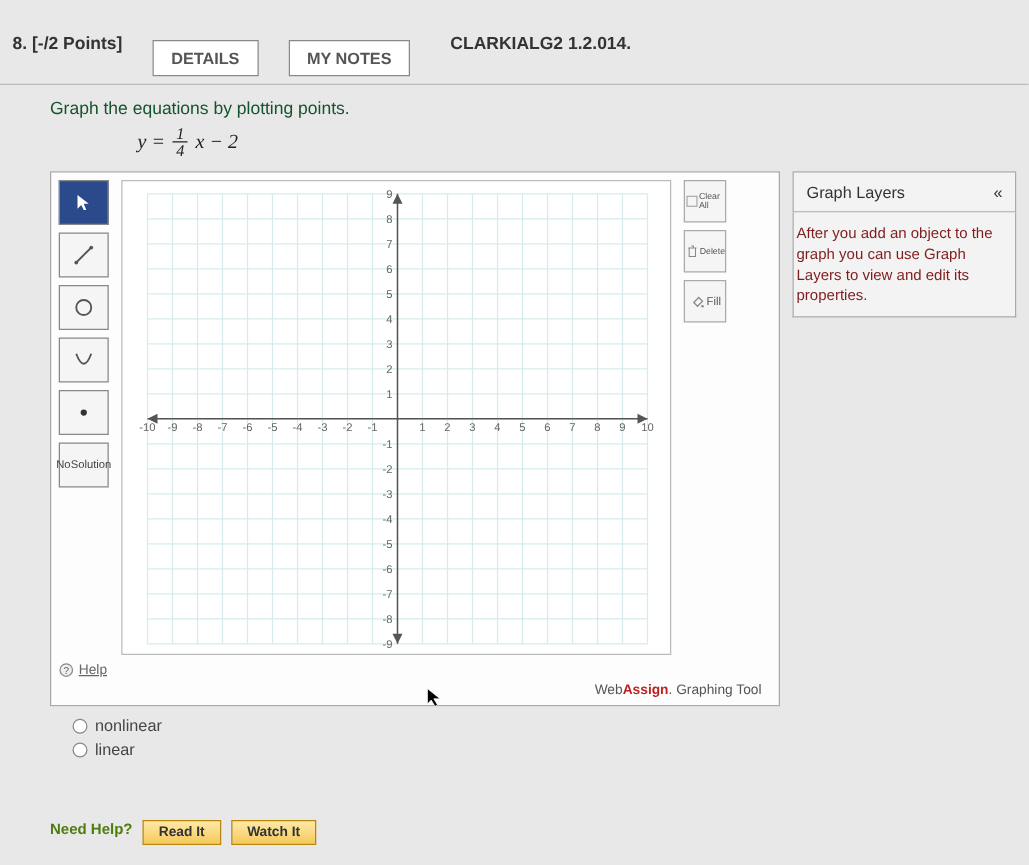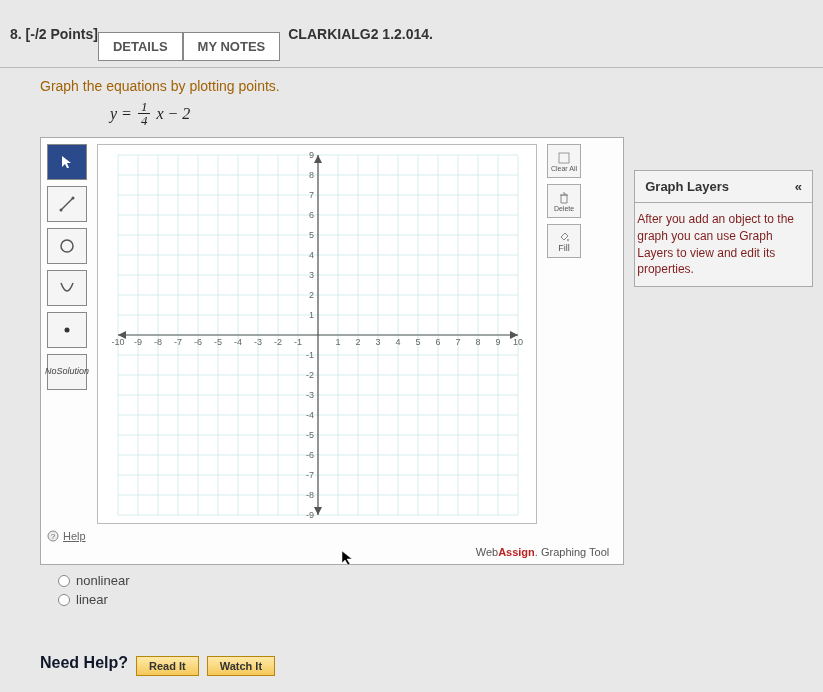--- a/index.html
+++ b/index.html
@@ -1,60 +1,60 @@
 <!DOCTYPE html>
 <html><head>
 <meta charset="utf-8">
 <style>
 * { box-sizing: border-box; margin: 0; padding: 0; }
 body { font-family: Arial, Helvetica, sans-serif; background: #e8e8e8; width: 823px; height: 692px; overflow: hidden; font-size: 13px; color: #333; }
 
-.header { display: flex; align-items: center; gap: 0; padding: 6px 10px; border-bottom: 1px solid #bbb; }
+.header { display: flex; align-items: center; gap: 24px; padding: 6px 10px; border-bottom: 1px solid #bbb; }
 .qnum { font-weight: bold; font-size: 14px; }
 .hbtn { border: 1px solid #888; background: #fff; padding: 6px 14px; font-size: 13px; font-weight: bold; color: #555; cursor: pointer; margin-top: 26px; }
 .ref { font-weight: bold; margin-left: 8px; font-size: 14px; }
 
 .content { padding: 10px 10px 0 40px; }
-.instr { font-size: 14px; color: #a16207; margin-bottom: 4px; }
+.instr { font-size: 14px; color: #14532d; margin-bottom: 4px; }
 .eqn { font-family: 'Times New Roman', serif; font-style: italic; font-size: 16px; margin: 6px 0 10px 70px; display: flex; align-items: center; gap: 4px; color: #222; }
 .frac { display: inline-flex; flex-direction: column; align-items: center; font-size: 13px; line-height: 1; margin: 0 2px; }
 .frac .n { border-bottom: 1px solid #222; padding: 0 3px; }
 .frac .d { padding: 0 3px; }
 
 .graphwrap { display: flex; gap: 10px; }
 .graphtool { border: 1px solid #aaa; background: #fdfdfd; width: 620px; padding: 6px; position: relative; }
 .gt-inner { display: flex; gap: 6px; }
 .toolbar { display: flex; flex-direction: column; gap: 6px; width: 44px; }
 .tb-btn { width: 40px; height: 36px; border: 1px solid #888; background: #f5f5f5; display: flex; align-items: center; justify-content: center; font-size: 11px; cursor: pointer; color: #444; }
 .tb-btn.sel { background: #2b4a8c; color: #fff; }
-.tb-no { font-size: 9px; text-align: center; line-height: 1.1; font-style: italic; }
+.tb-no { font-size: 9px; text-align: center; line-height: 1.1; }
 
 .canvas { position: relative; width: 440px; height: 380px; border: 1px solid #bbb; background: #fff; }
 .grid line { stroke: #d6ecec; stroke-width: 1; }
 .axis line { stroke: #555; stroke-width: 1.2; }
 .ticklabel { font-size: 9px; fill: #666; }
 
 .rtools { display: flex; flex-direction: column; gap: 6px; width: 36px; margin-left: 4px; }
-.rt-btn { width: 34px; height: 34px; border: 1px solid #aaa; background: #f5f5f5; display: flex; flex-direction: column; align-items: center; justify-content: center; font-size: 9px; color: #555; cursor: pointer; }
+.rt-btn { width: 34px; height: 34px; border: 1px solid #aaa; background: #f5f5f5; display: flex; flex-direction: row; align-items: center; justify-content: center; font-size: 9px; color: #555; cursor: pointer; }
 
 .helpc { margin-top: 6px; display: flex; align-items: center; gap: 4px; color: #666; font-size: 11px; }
 .brand { text-align: right; font-size: 11px; margin-top: 4px; padding-right: 8px; color: #555; }
 .brand b { color: #b22; }
 
 .layers { width: 190px; }
-.layer-head { border: 1px solid #aaa; background: #f3f3f3; padding: 8px 10px; font-weight: bold; font-size: 13px; display: flex; justify-content: space-between; align-items: center; margin-top: 33px; }
+.layer-head { border: 1px solid #aaa; background: #f3f3f3; padding: 8px 10px; font-weight: normal; font-size: 13px; display: flex; justify-content: space-between; align-items: center; }
 .layer-body { border: 1px solid #aaa; border-top: none; background: #f3f3f3; padding: 8px 2px; font-size: 12px; color: #7f1d1d; line-height: 1.4; }
 
 .identify { margin-top: 18px; font-size: 14px; color: #444; }
 .opts { margin: 8px 0 0 18px; }
 .opt { display: flex; align-items: center; gap: 6px; margin: 4px 0; font-size: 13px; color: #444; }
 .radio { width: 12px; height: 12px; border: 1px solid #888; border-radius: 50%; background: #fff; }
 
 .needhelp { margin-top: 22px; display: flex; align-items: center; gap: 8px; }
-.nh-label { color: #0f172a; font-weight: bold; font-size: 16px; margin-top: 20px; }
+.nh-label { color: #4d7c0f; font-weight: bold; font-size: 12px; margin-top: 20px; }
 .nh-btn { border: 1px solid #b8860b; background: linear-gradient(#ffe9a8,#f5c95a); padding: 3px 12px; font-size: 11px; font-weight: bold; color: #333; cursor: pointer; margin-top: 27px; }
 
 .cursor-svg { position: absolute; pointer-events: none; }
 </style>
 </head>
 <body>
 
 <div class="header">
   <span class="qnum"><span>8.</span> <span>[-/2 Points]</span></span>
   <button class="hbtn">DETAILS</button>

